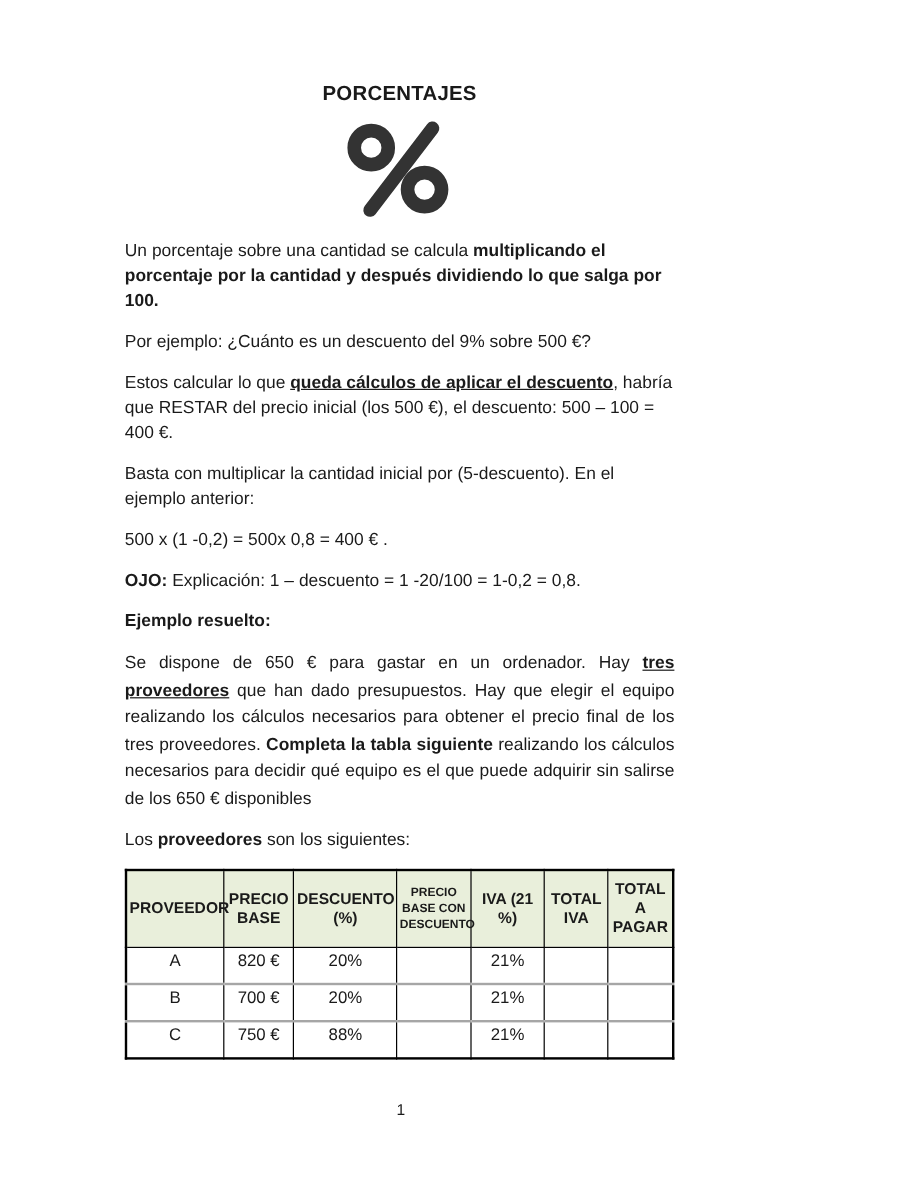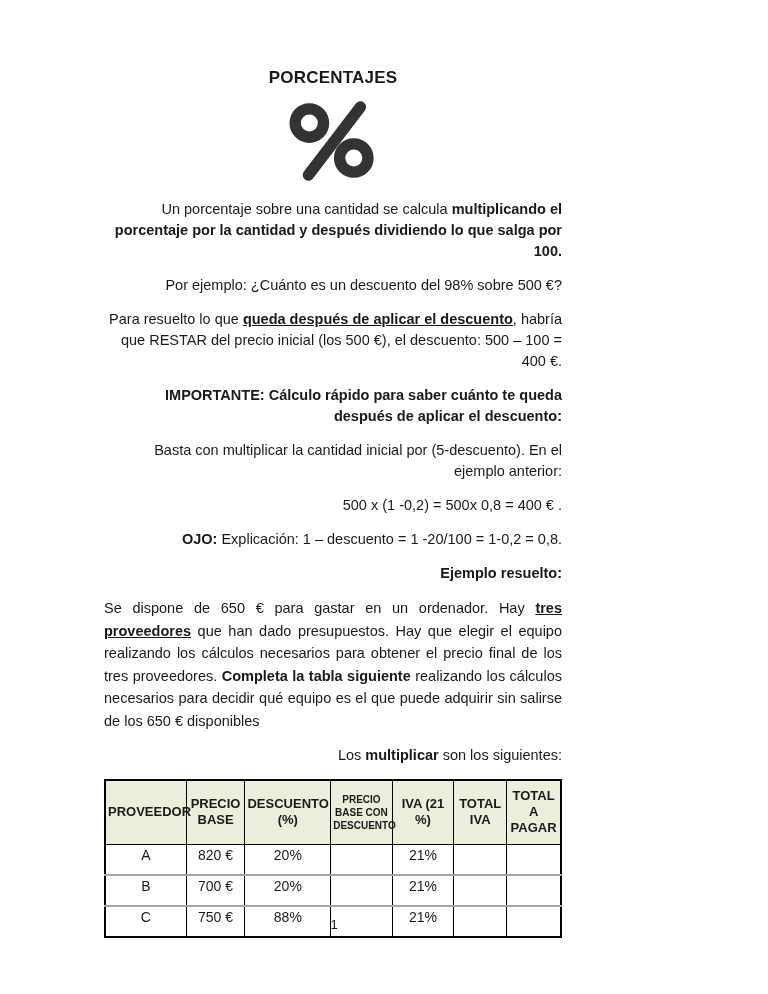--- a/index.html
+++ b/index.html
@@ -31,21 +31,20 @@
   }
   .icon-wrap {
     text-align: center;
     margin: 2px 0 15px 0;
     height: 86px;
   }
   .paragraphs p {
     font-size: 14.5px;
     line-height: 21px;
     margin: 0 0 13px 0;
-    text-align: right;
   }
   .paragraphs p.justify {
     text-align: justify;
     line-height: 22.5px;
   }
   .paragraphs .b { font-weight: bold; }
   .paragraphs .u { text-decoration: underline; }
   table.budget {
     width: 100%;
     border-collapse: collapse;
@@ -104,29 +103,28 @@
   <div class="icon-wrap">
     <svg width="104" height="86" viewBox="0 0 110 90" aria-hidden="true">
       <circle cx="30" cy="26" r="15" fill="none" stroke="var(--icon-color)" stroke-width="12"></circle>
       <circle cx="77" cy="63" r="15" fill="none" stroke="var(--icon-color)" stroke-width="12"></circle>
       <line x1="84" y1="9" x2="29" y2="81" stroke="var(--icon-color)" stroke-width="12" stroke-linecap="round"></line>
     </svg>
   </div>
 
   <div class="paragraphs">
       <p><span>Un porcentaje sobre una cantidad se calcula </span><span class="b">multiplicando el porcentaje por la cantidad y después dividiendo lo que salga por 100.</span></p>
-      <p><span>Por ejemplo: ¿Cuánto es un descuento del 98% sobre 500 €?</span></p>
-      <p><span>Para resuelto lo que </span><span class="b u">queda después de aplicar el descuento</span><span>, habría que RESTAR del precio inicial (los 500 €), el descuento: 500 – 100 = 400 €.</span></p>
-      <p><span class="b">IMPORTANTE: Cálculo rápido para saber cuánto te queda después de aplicar el descuento:</span></p>
+      <p><span>Por ejemplo: ¿Cuánto es un descuento del 9% sobre 500 €?</span></p>
+      <p><span>Estos calcular lo que </span><span class="b u">queda cálculos de aplicar el descuento</span><span>, habría que RESTAR del precio inicial (los 500 €), el descuento: 500 – 100 = 400 €.</span></p>
       <p><span>Basta con multiplicar la cantidad inicial por (5-descuento). En el ejemplo anterior:</span></p>
       <p><span>500 x (1 -0,2) = 500x 0,8 = 400 € .</span></p>
       <p><span class="b">OJO:</span><span> Explicación: 1 – descuento = 1 -20/100 = 1-0,2 = 0,8.</span></p>
       <p><span class="b">Ejemplo resuelto:</span></p>
       <p class="justify"><span>Se dispone de 650 € para gastar en un ordenador. Hay </span><span class="b u">tres proveedores</span><span> que han dado presupuestos. Hay que elegir el equipo realizando los cálculos necesarios para obtener el precio final de los tres proveedores. </span><span class="b">Completa la tabla siguiente</span><span> realizando los cálculos necesarios para decidir qué equipo es el que puede adquirir sin salirse de los 650 € disponibles</span></p>
-      <p><span>Los </span><span class="b">multiplicar</span><span> son los siguientes:</span></p>
+      <p><span>Los </span><span class="b">proveedores</span><span> son los siguientes:</span></p>
     </div>
 
   <table class="budget">
     <colgroup>
         <col style="width: 17.8%;">
         <col style="width: 12.9%;">
         <col style="width: 18.8%;">
         <col style="width: 13.5%;">
         <col style="width: 13.5%;">
         <col style="width: 11.6%;">

